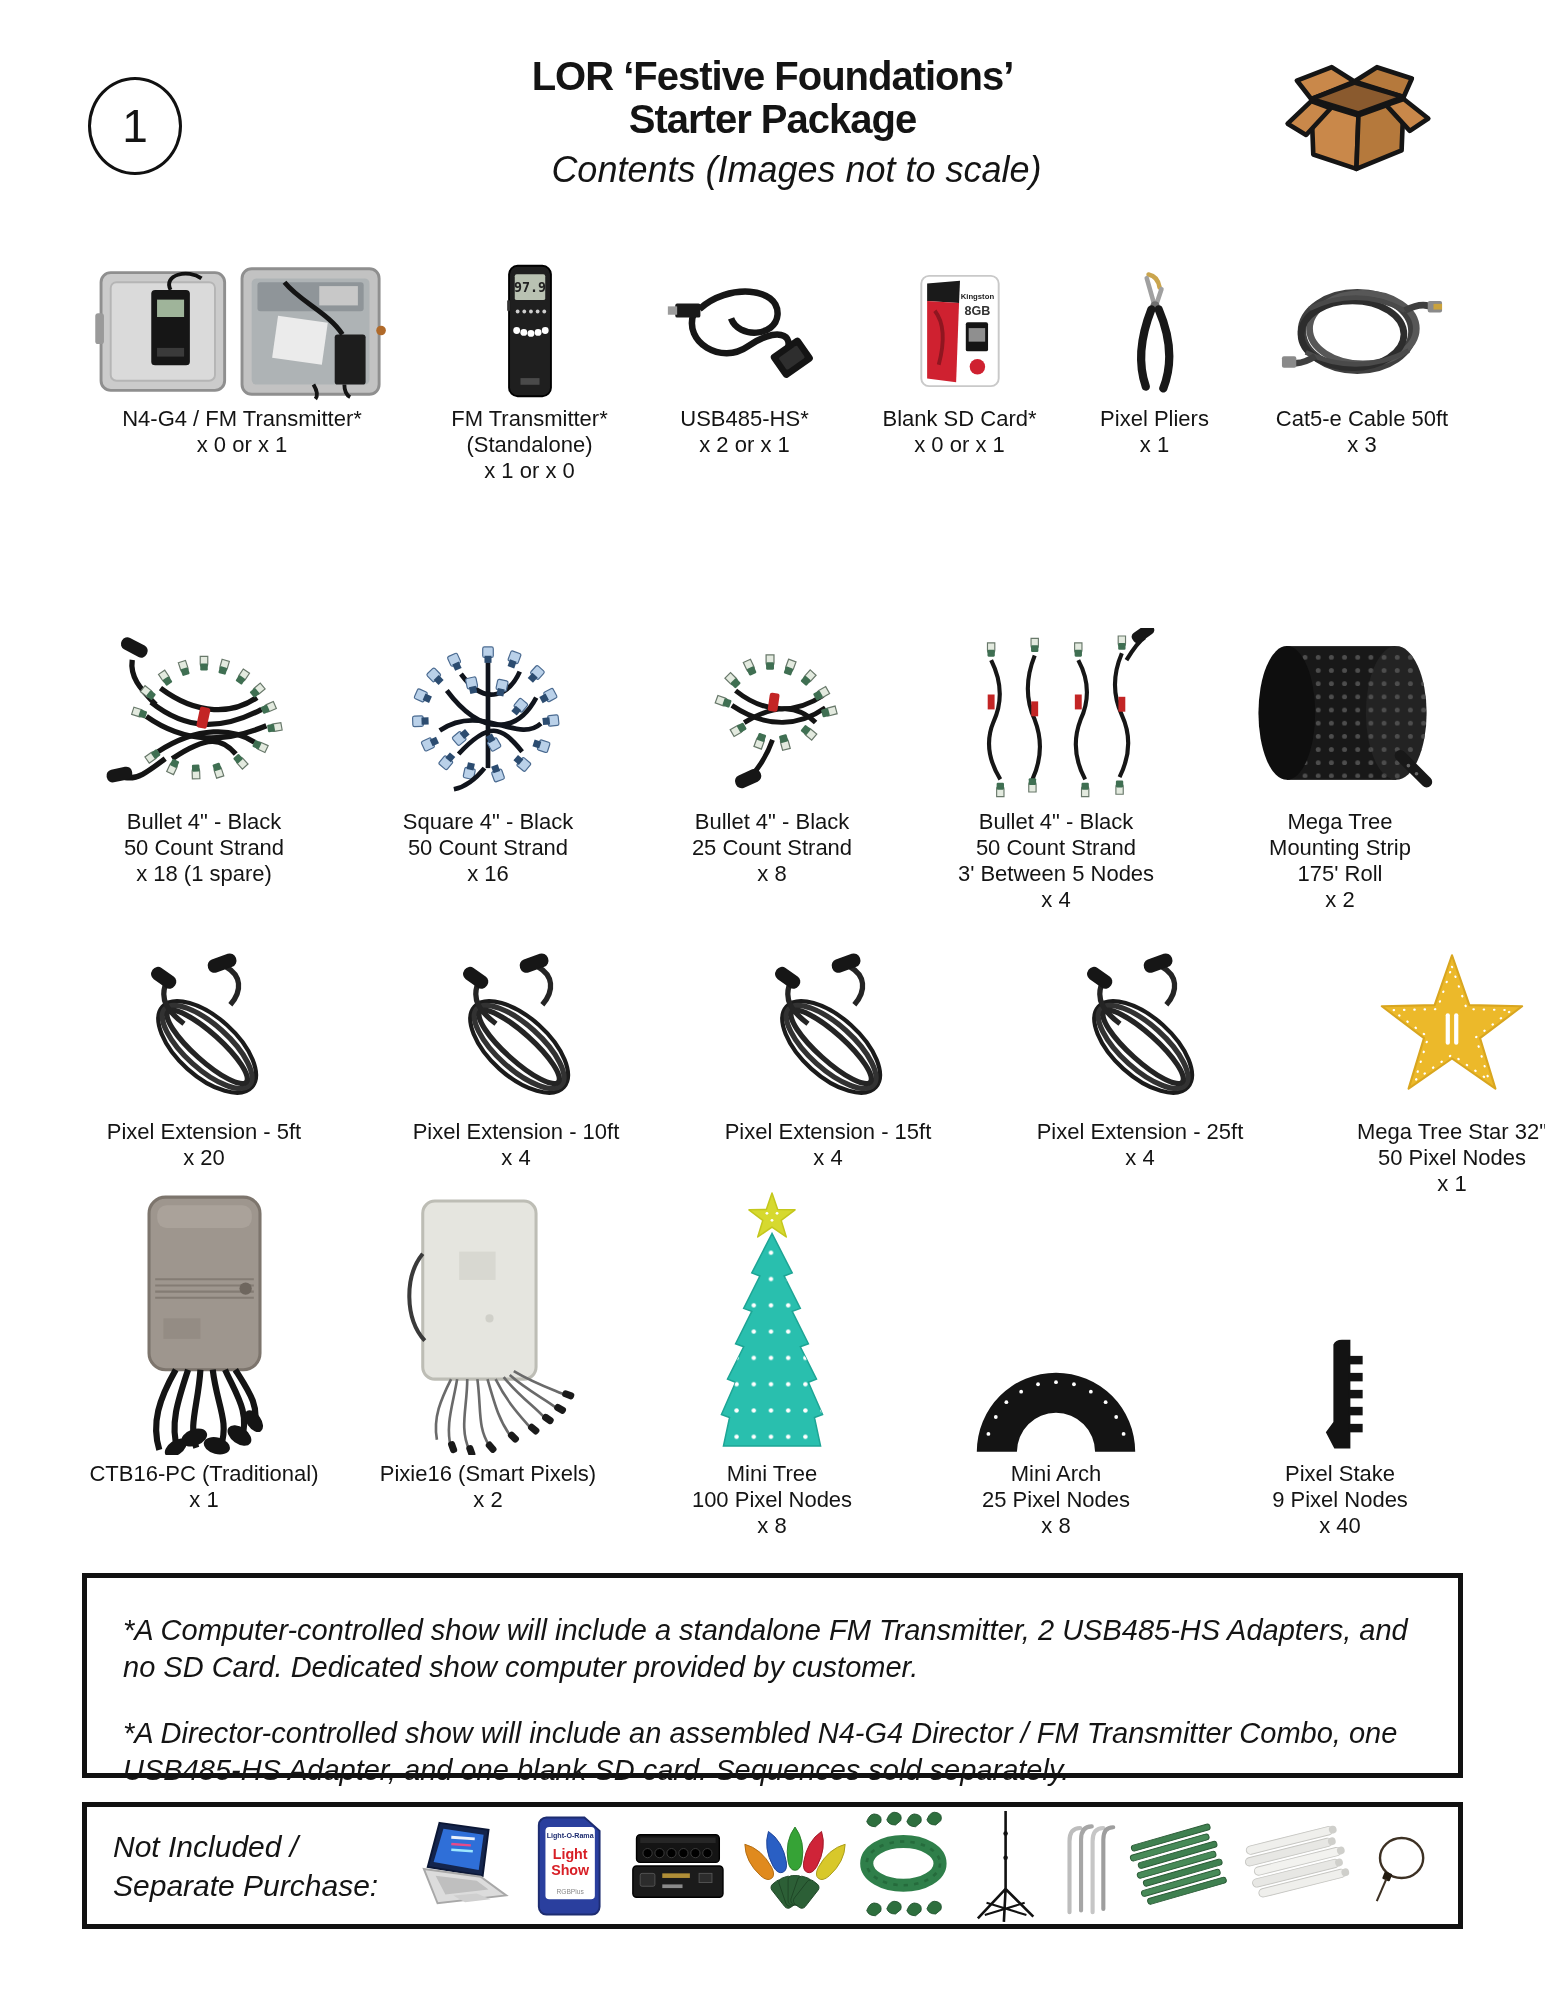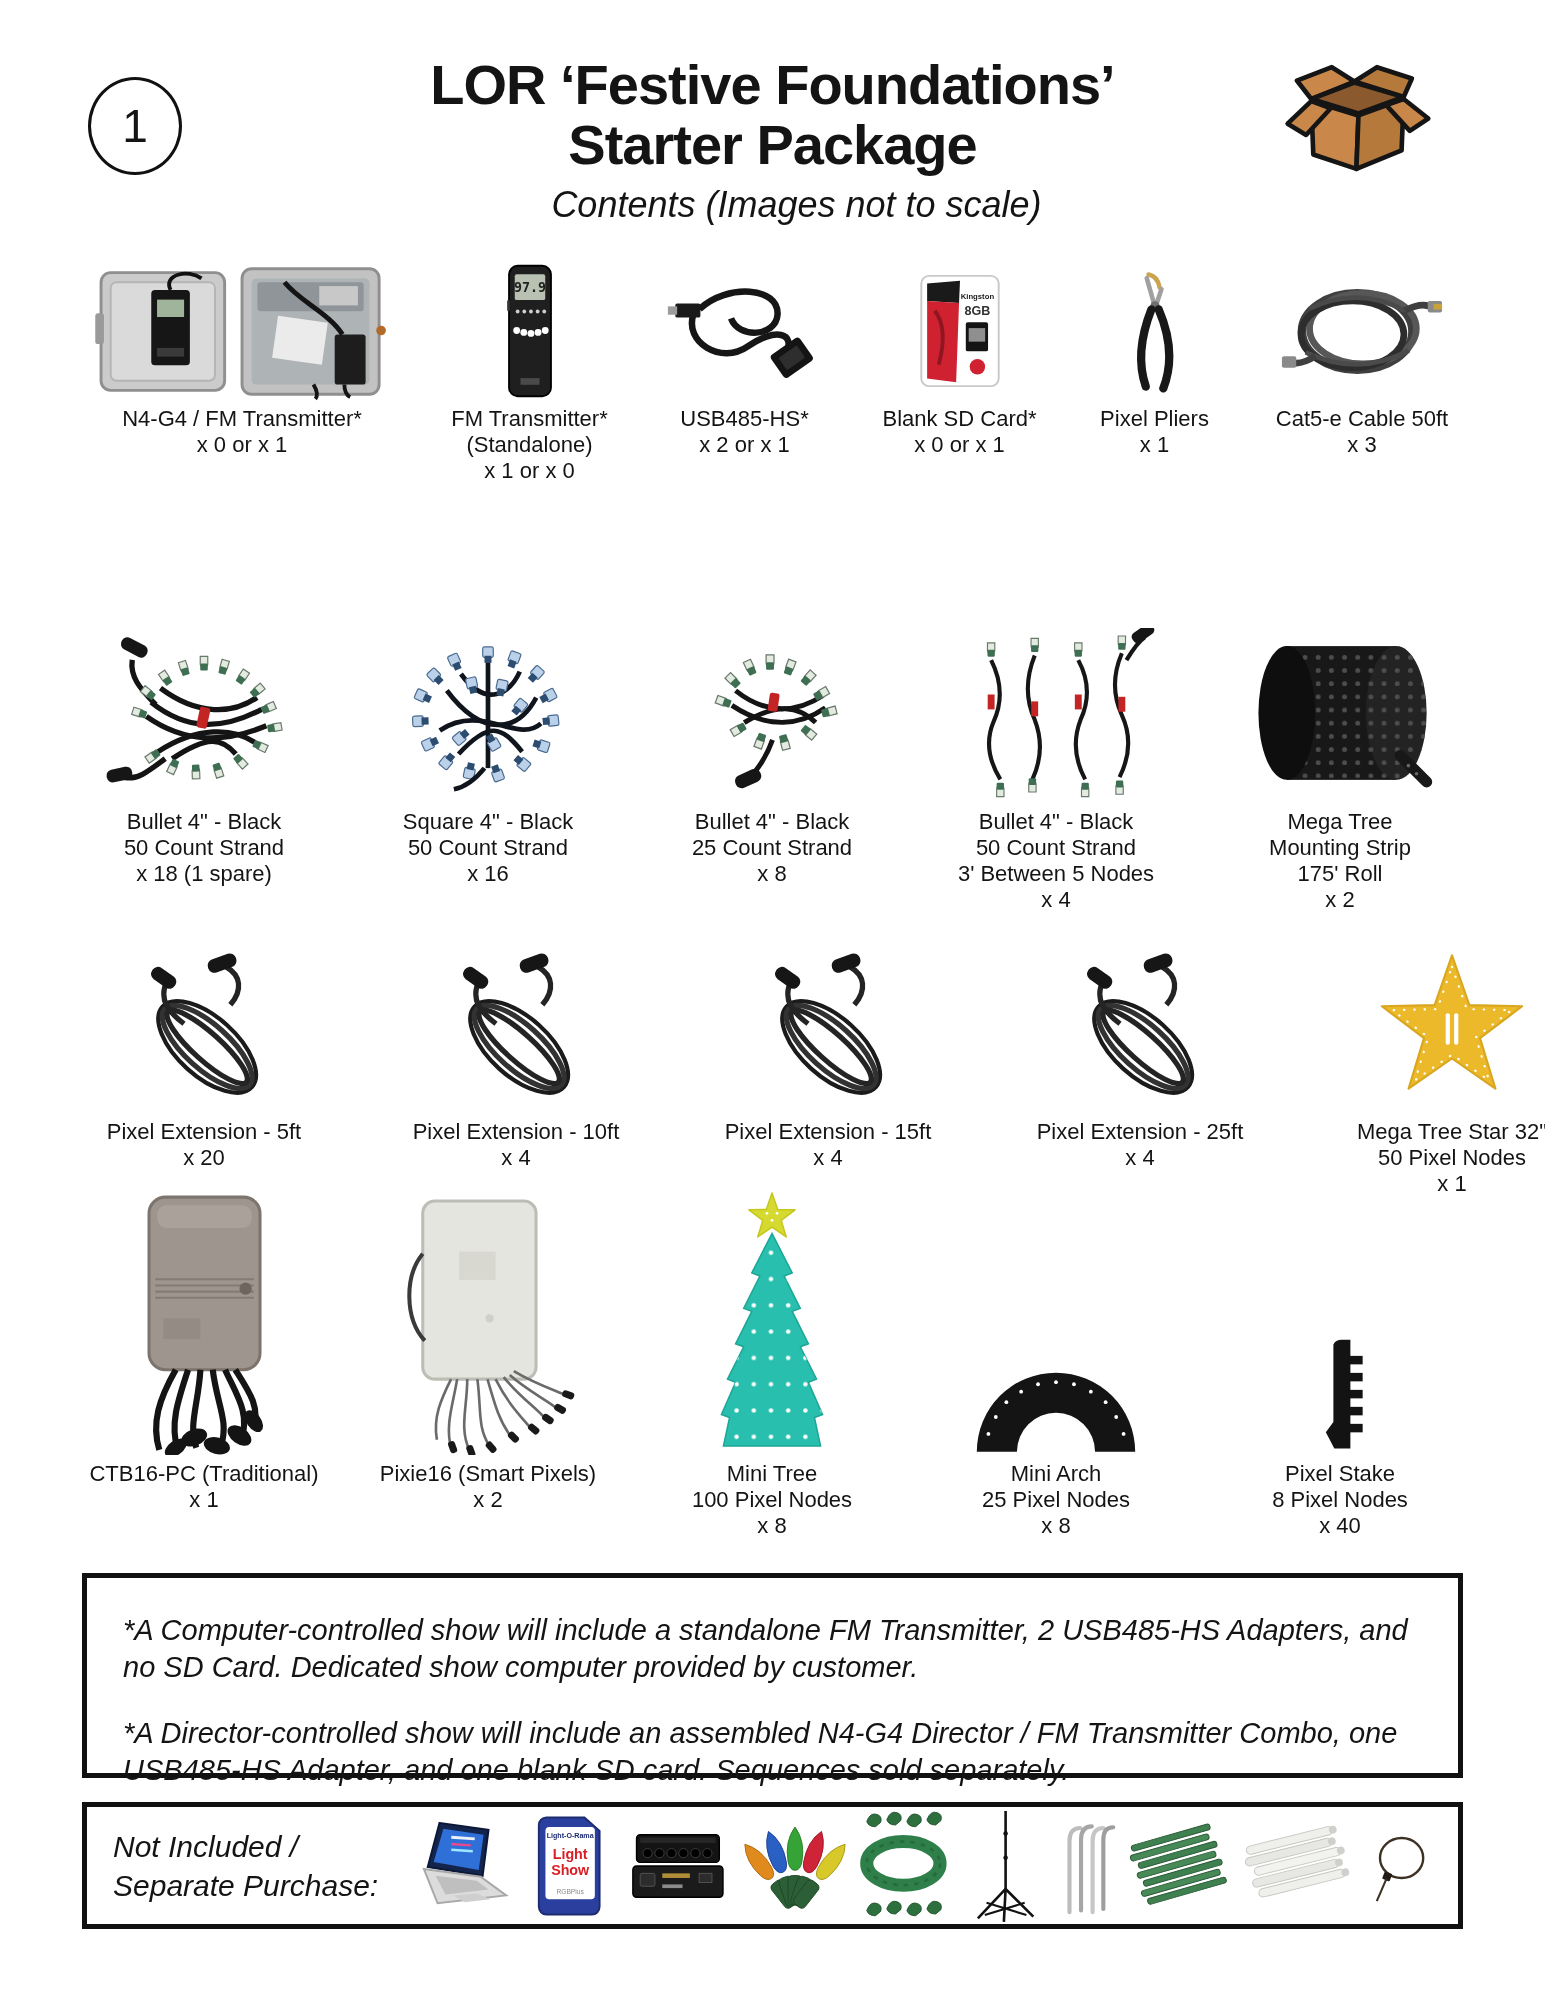--- a/index.html
+++ b/index.html
@@ -7,21 +7,21 @@
     position:relative;width:1545px;height:2000px;background:#fff;overflow:hidden;
     font-family:"Liberation Sans", sans-serif;color:#141414;
   }
   
   .header{position:absolute;top:55px;left:0;width:100%;}
   .badge{
     position:absolute;left:88px;top:22px;width:88px;height:92px;border:3px solid #111;
     border-radius:50%;display:flex;align-items:center;justify-content:center;
     font-size:46px;font-weight:400;
   }
-  .title{width:100%;text-align:center;font-weight:700;font-size:56px;line-height:1.08;letter-spacing:-1px;}
+  .title{width:100%;text-align:center;font-weight:700;font-size:40px;line-height:1.08;letter-spacing:-1px;}
   .subtitle{width:100%;text-align:center;font-style:italic;font-size:36px;margin-top:8px;padding-left:24px;}
   .boxicon{position:absolute;right:108px;top:5px;}
   
   .row{position:absolute;left:62px;display:grid;}
   .row1{top:262px;grid-template-columns:360px 215px 215px 215px 175px 240px;}
   .row2{top:625px;grid-template-columns:repeat(5,284px);}
   .row3{top:945px;grid-template-columns:repeat(5,284px);gap:28px;}
   .row4{top:1183px;grid-template-columns:repeat(5,284px);}
   .item{display:flex;flex-direction:column;align-items:center;}
   .item-image{display:flex;align-items:center;justify-content:center;width:100%;}
@@ -617,21 +617,21 @@
 <path d="M28 8 q2 -5 9 -5 h9 v115 h-17 l-9 -17 8 -11 z" fill="#131313"></path>
 <rect x="44" y="20" width="15" height="9" fill="#131313"></rect>
             <rect x="44" y="38" width="15" height="9" fill="#131313"></rect>
 <rect x="44" y="56" width="15" height="9" fill="#131313"></rect>
             <rect x="44" y="74" width="15" height="9" fill="#131313"></rect>
 <rect x="44" y="92" width="15" height="9" fill="#131313"></rect>
           </svg>
         </div>
         <div class="caption">
           <div class="cap-line">Pixel Stake</div>
-          <div class="cap-line">8 Pixel Nodes</div>
+          <div class="cap-line">9 Pixel Nodes</div>
           <div class="cap-line">x 40</div>
         </div>
       </div>
     </div>
 
   <div class="note-box footnotes">
     <p>*A Computer-controlled show will include a standalone FM Transmitter, 2 USB485-HS Adapters, and no SD Card. Dedicated show computer provided by customer.</p>
     <p>*A Director-controlled show will include an assembled N4-G4 Director / FM Transmitter Combo, one USB485-HS Adapter, and one blank SD card. Sequences sold separately.</p>
   </div>
 

